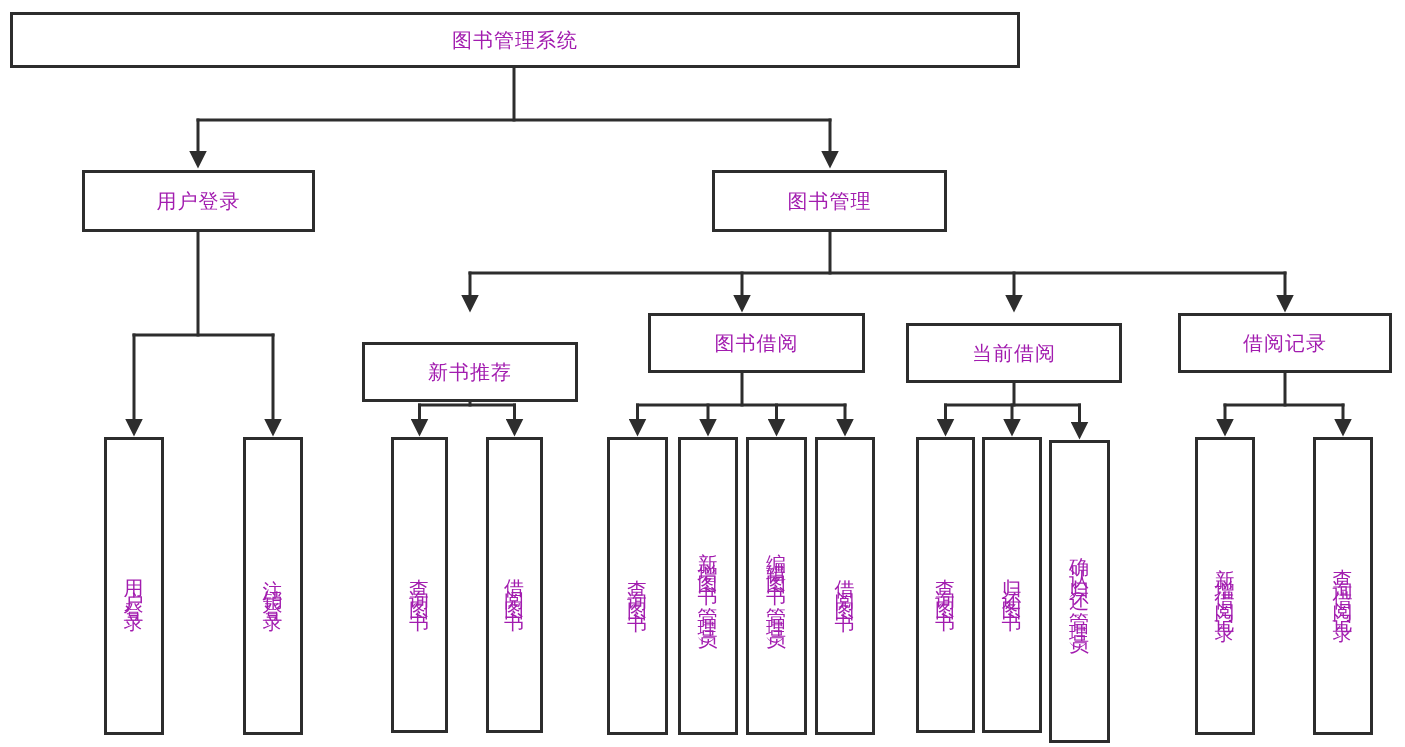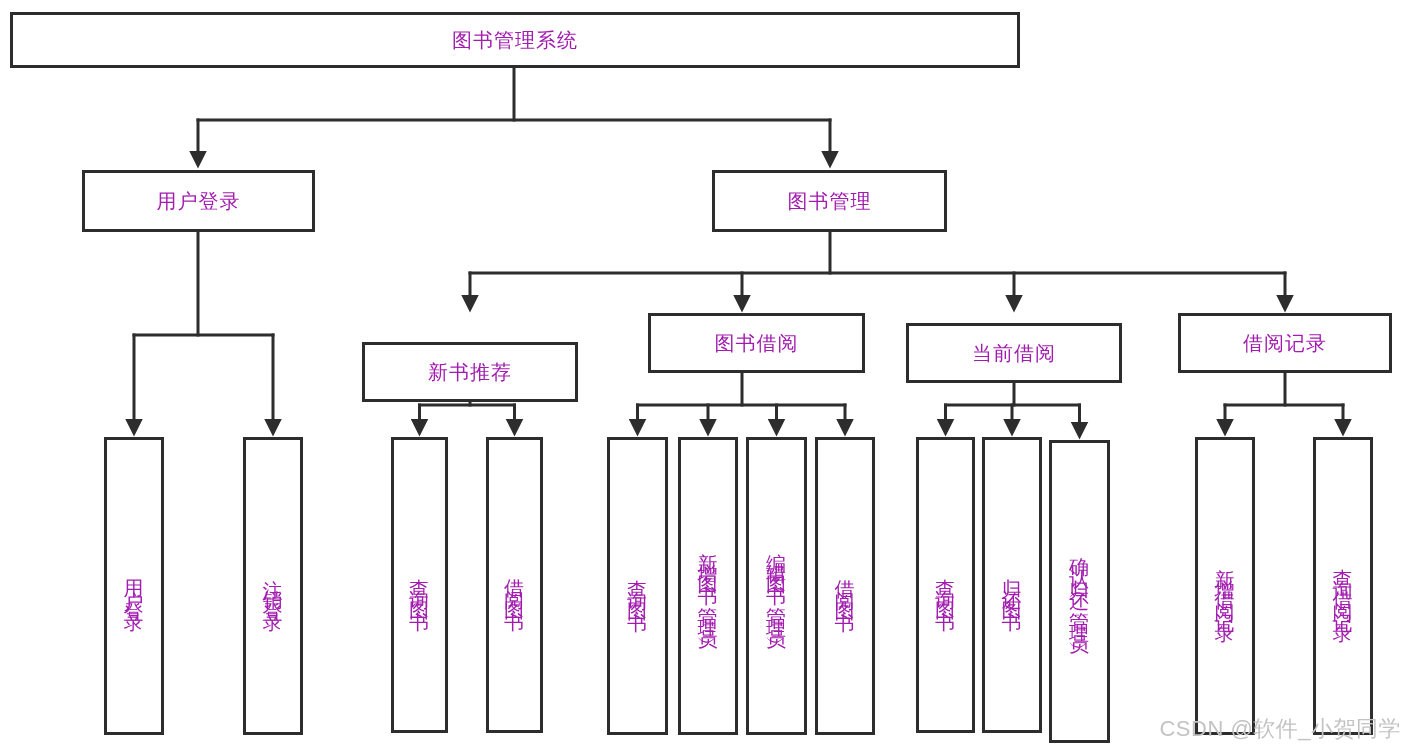--- a/index.html
+++ b/index.html
@@ -130,15 +130,14 @@
   <div class="node vnode" style="left:746px; top:437px; width:61px; height:298px;">编辑图书（管理员）</div>
   <div class="node vnode" style="left:815px; top:437px; width:60px; height:298px;">借阅图书</div>
 
   <div class="node vnode" style="left:916px; top:437px; width:59px; height:296px;">查询图书</div>
   <div class="node vnode" style="left:982px; top:437px; width:60px; height:296px;">归还图书</div>
   <div class="node vnode" style="left:1049px; top:440px; width:61px; height:303px;">确认归还（管理员）</div>
 
   <div class="node vnode" style="left:1195px; top:437px; width:60px; height:298px;">新增借阅记录</div>
   <div class="node vnode" style="left:1313px; top:437px; width:60px; height:298px;">查询借阅记录</div>
 
-  <div class="watermark">CSDN @软件_小贺同学</div>
 
 </div>
 
 </body></html>

